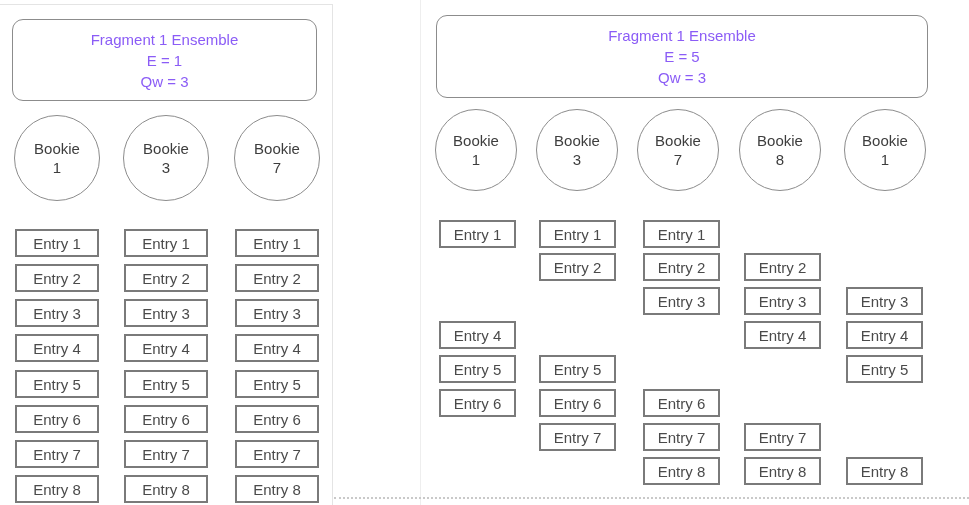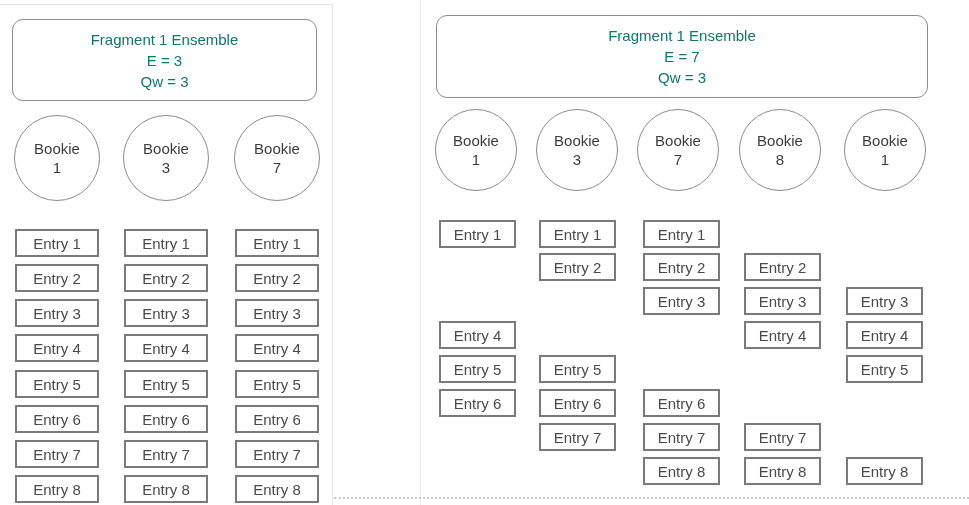--- a/index.html
+++ b/index.html
@@ -27,21 +27,21 @@
     border: 1px solid #8c8c8c;
     border-radius: 11px;
     background: #ffffff;
     display: flex;
     flex-direction: column;
     align-items: center;
     justify-content: center;
     text-align: center;
     font-size: 15px;
     line-height: 21px;
-    color: #0f766e;
+    color: #8b5cf6;
   }
   .panel-left  .header-box { left: 12px; top: 14px; width: 303px; height: 80px; }
   .panel-right .header-box { left: 15px; top: 15px; width: 490px; height: 81px; }
   .bookie-circle {
     position: absolute;
     border: 1px solid #8c8c8c;
     border-radius: 50%;
     background: #ffffff;
     display: flex;
     flex-direction: column;
@@ -71,21 +71,21 @@
   }
 </style>
 </head>
 <body>
 
 <div class="canvas">
 
   <div class="panel panel-left" id="panel-0">
     <div class="header-box">
       <div>Fragment 1 Ensemble</div>
-      <div>E = 3</div>
+      <div>E = 1</div>
       <div>Qw = 3</div>
     </div>
   <div class="bookie-circle" style="left: 14px; top: 110px; width: 86px; height: 86px;">
         <div>Bookie</div>
         <div>1</div>
       </div>
       <div class="bookie-circle" style="left: 123px; top: 110px; width: 86px; height: 86px;">
         <div>Bookie</div>
         <div>3</div>
       </div>
@@ -115,21 +115,21 @@
       <div class="entry-box" style="left: 124px; top: 435px; width: 84px; height: 28px;">Entry 7</div>
       <div class="entry-box" style="left: 235px; top: 435px; width: 84px; height: 28px;">Entry 7</div>
       <div class="entry-box" style="left: 15px; top: 470px; width: 84px; height: 28px;">Entry 8</div>
       <div class="entry-box" style="left: 124px; top: 470px; width: 84px; height: 28px;">Entry 8</div>
       <div class="entry-box" style="left: 235px; top: 470px; width: 84px; height: 28px;">Entry 8</div>
     </div>
 
   <div class="panel panel-right" id="panel-1">
     <div class="header-box">
       <div>Fragment 1 Ensemble</div>
-      <div>E = 7</div>
+      <div>E = 5</div>
       <div>Qw = 3</div>
     </div>
   <div class="bookie-circle" style="left: 14px; top: 109px; width: 82px; height: 82px;">
         <div>Bookie</div>
         <div>1</div>
       </div>
       <div class="bookie-circle" style="left: 115px; top: 109px; width: 82px; height: 82px;">
         <div>Bookie</div>
         <div>3</div>
       </div>

